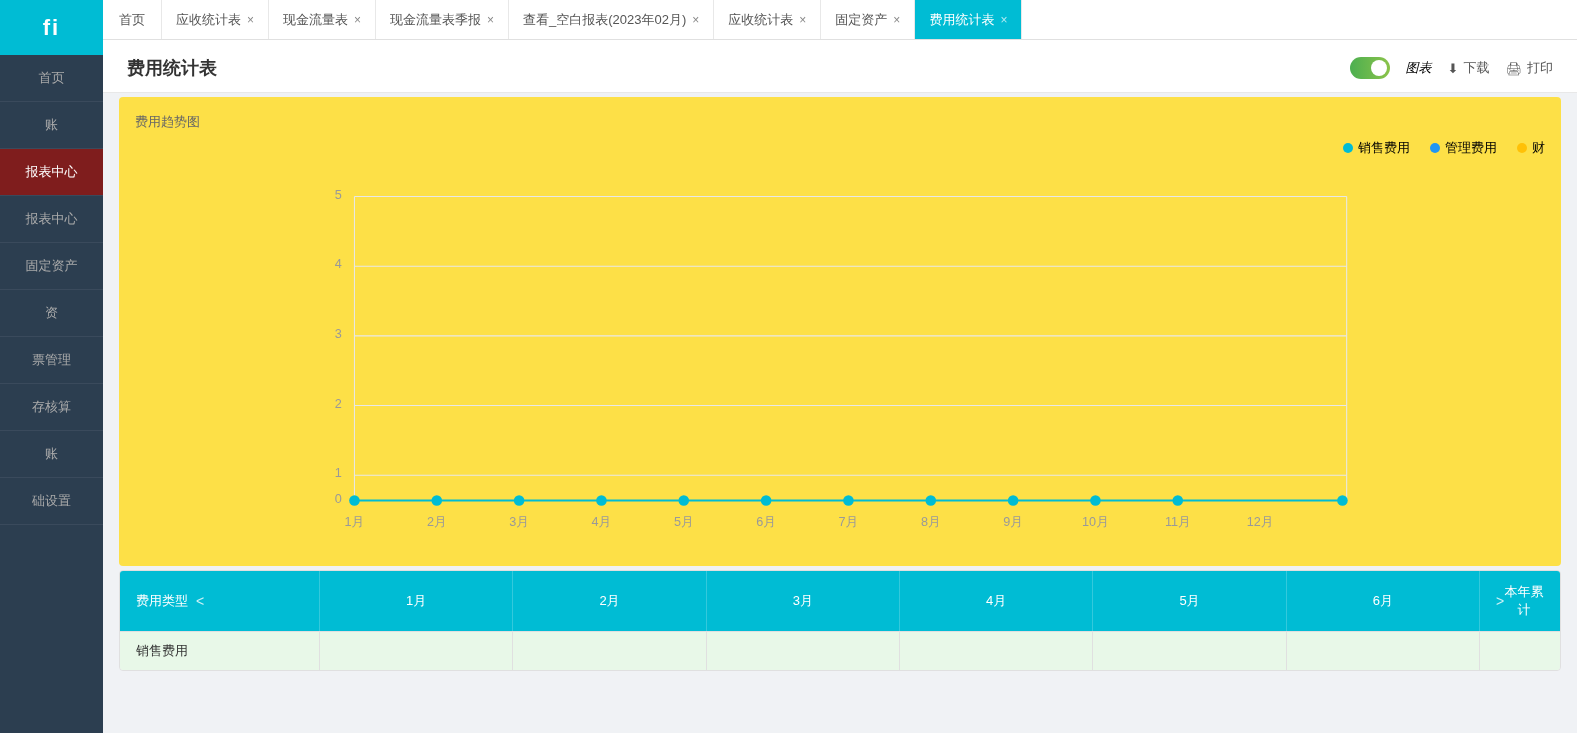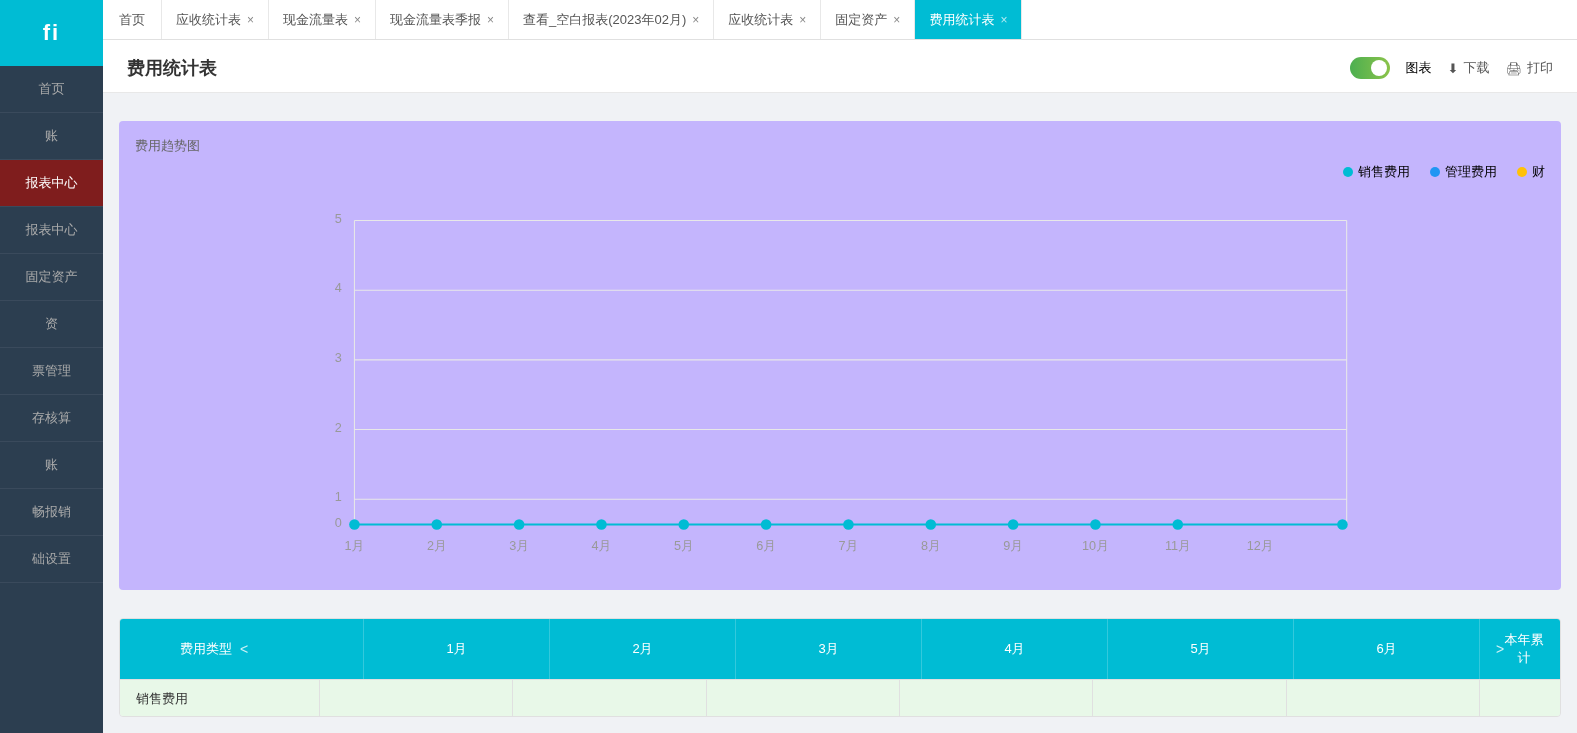--- a/index.html
+++ b/index.html
@@ -9,21 +9,21 @@
     .sidebar {
       width: 103px;
       background: #2c3e50;
       display: flex;
       flex-direction: column;
       color: #ccc;
       flex-shrink: 0;
     }
     .sidebar-logo {
       background: #00bcd4;
-      height: 66px;
+      height: 55px;
       display: flex;
       align-items: center;
       justify-content: center;
       font-size: 22px;
       font-weight: bold;
       color: white;
       letter-spacing: 2px;
     }
     .sidebar-item {
       padding: 14px 0;
@@ -101,20 +101,21 @@
     }
     .page-actions {
       display: flex;
       align-items: center;
       gap: 16px;
     }
     .toggle-wrap {
       display: flex;
       align-items: center;
       gap: 16px;
+      font-style: italic;
     }
     .toggle {
       width: 40px;
       height: 22px;
       background: linear-gradient(to right, #4caf50, #8bc34a);
       border-radius: 11px;
       position: relative;
       cursor: pointer;
     }
     .toggle::after {
@@ -131,22 +132,22 @@
       display: flex;
       align-items: center;
       gap: 5px;
       color: #555;
       cursor: pointer;
       font-size: 13px;
     }
 
     
     .chart-section {
-      background: #c4b5fd;
-      margin: 28px 16px;
+      background: #fde047;
+      margin: 4px 16px;
       padding: 16px;
       border-radius: 4px;
     }
     .chart-title {
       font-size: 13px;
       color: #666;
       margin-bottom: 8px;
     }
     .legend-item {
       display: flex;
@@ -175,21 +176,20 @@
       margin: 0 16px 16px;
       border-radius: 4px;
       overflow: hidden;
       border: 1px solid #e0e0e0;
     }
     .table-header {
       display: grid;
       grid-template-columns: 200px 1fr 1fr 1fr 1fr 1fr 1fr 80px;
       background: #00bcd4;
       color: white;
-      padding-left: 44px;
     }
     .th {
       padding: 12px 16px;
       text-align: center;
       font-size: 13px;
       font-weight: normal;
       border-right: 1px solid rgba(255,255,255,0.2);
       display: flex;
       align-items: center;
       justify-content: center;
@@ -225,21 +225,20 @@
   <div class="sidebar-logo">fi</div>
   <div class="sidebar-item">首页</div>
   <div class="sidebar-item">账</div>
   <div class="sidebar-item active">报表中心</div>
   <div class="sidebar-item">报表中心</div>
   <div class="sidebar-item">固定资产</div>
   <div class="sidebar-item">资</div>
   <div class="sidebar-item">票管理</div>
   <div class="sidebar-item">存核算</div>
   <div class="sidebar-item">账</div>
-  <div class="sidebar-item">畅报销</div>
   <div class="sidebar-item">础设置</div>
 </div>
 
 <div class="main">
 
   <div class="tab-bar">
     <div class="tab tab-home">首页</div>
     <div class="tab">
       <span>应收统计表</span>
       <span class="close">×</span>

